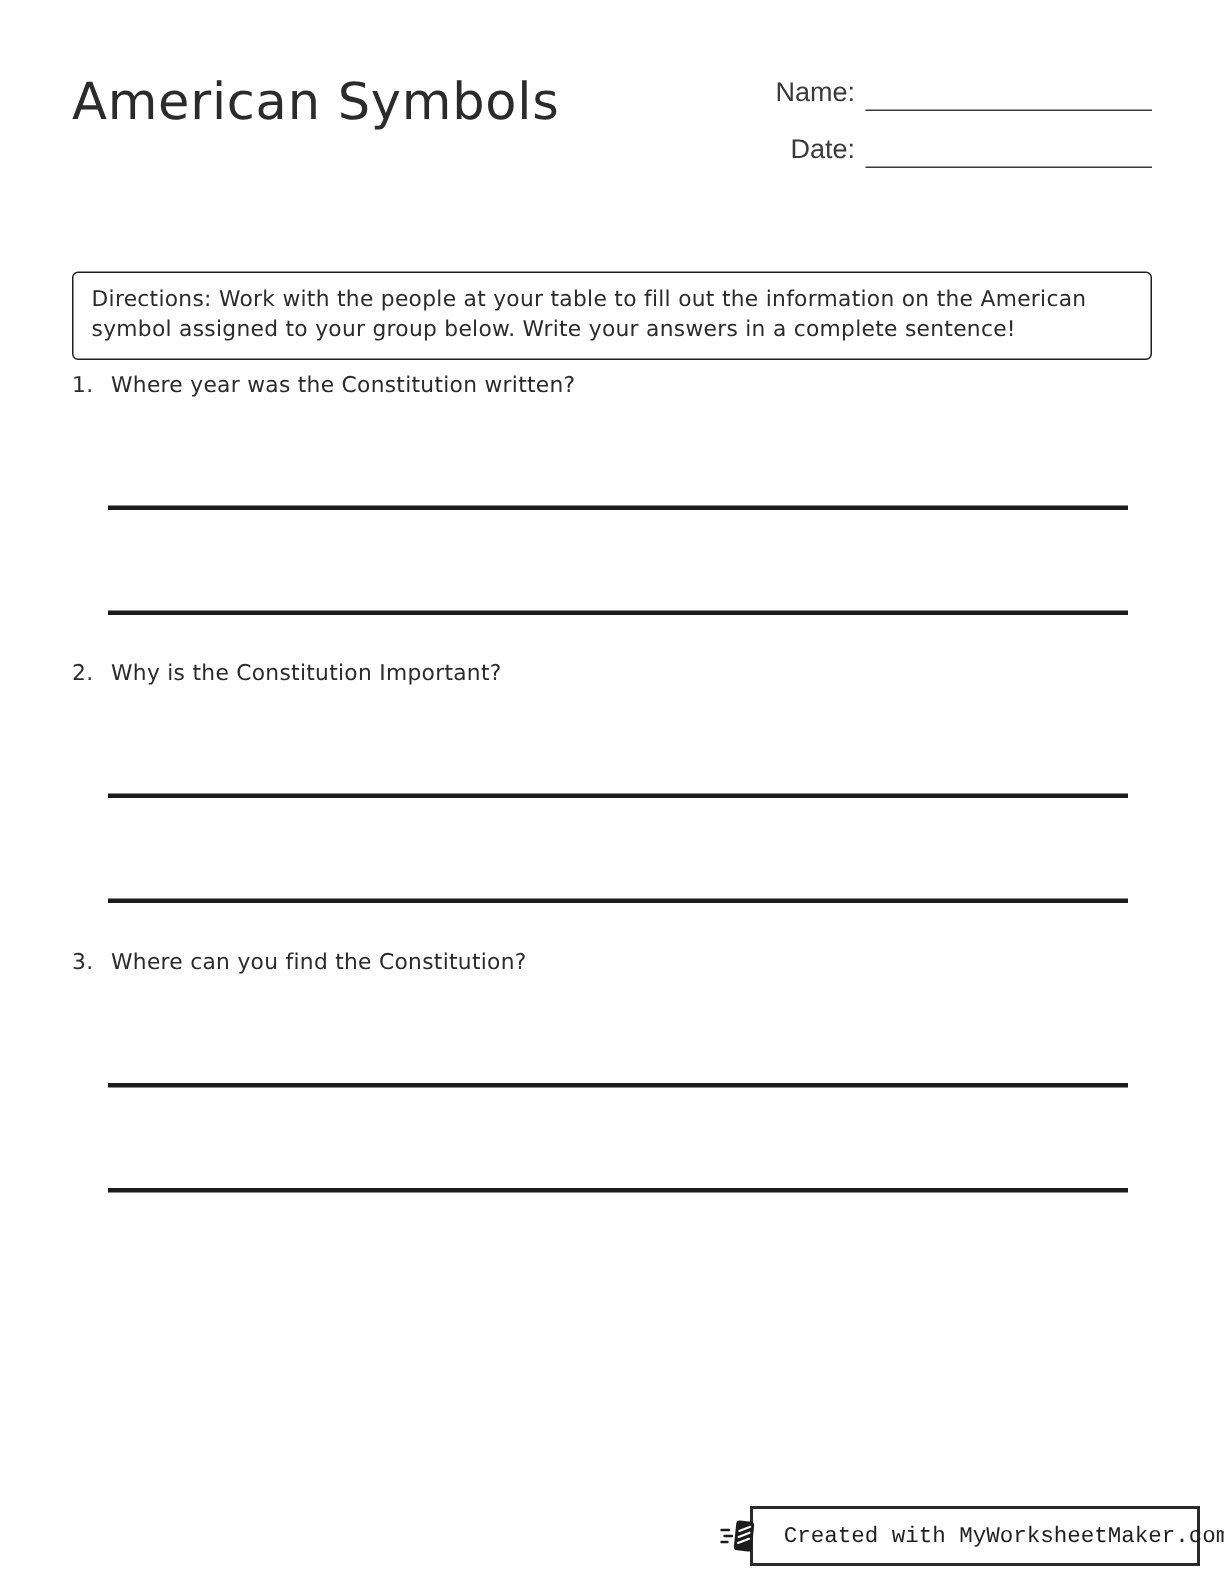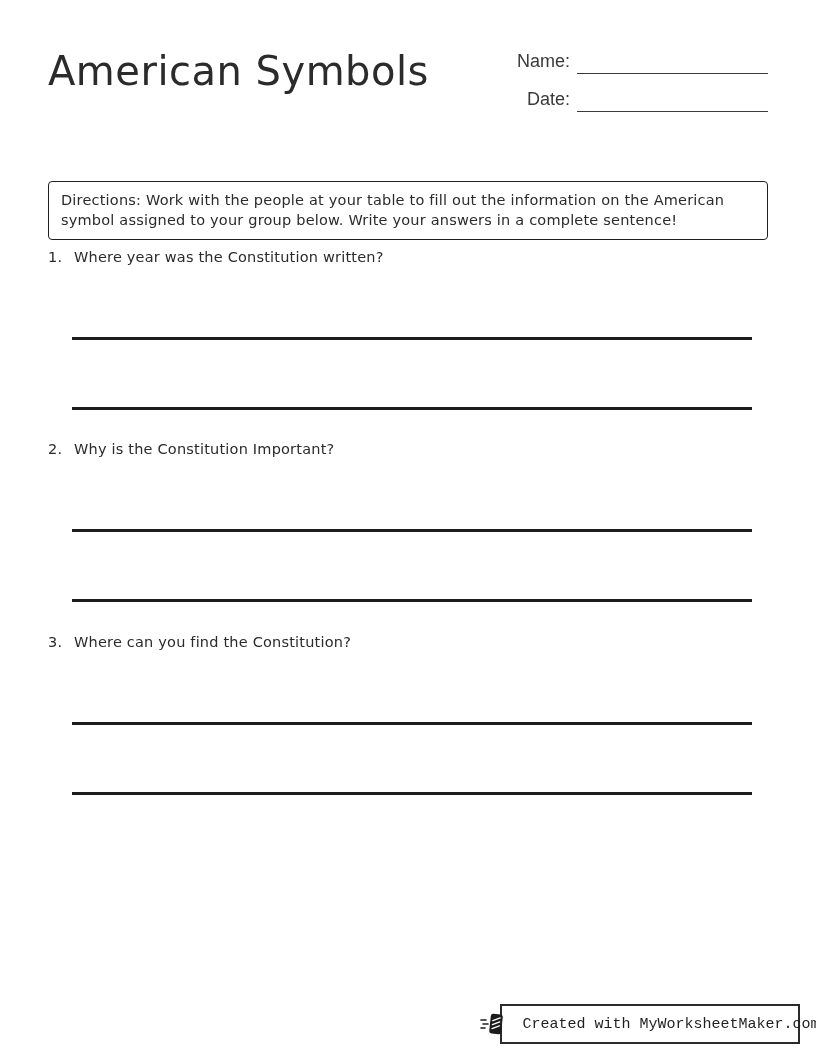--- a/index.html
+++ b/index.html
@@ -11,21 +11,21 @@
     background: #ffffff;
     font-family: "DejaVu Sans", sans-serif;
     color: #2b2b2b;
     overflow: hidden;
   }
   
   .title {
     position: absolute;
     left: 48px;
     top: 48px;
-    font-size: 40px;
+    font-size: 34px;
     font-weight: 500;
     letter-spacing: 0.5px;
     color: #2b2b2b;
     font-family: "DejaVu Sans", sans-serif;
     text-align: center;
   }
   
   .id-block {
     position: absolute;
     top: 50px;

